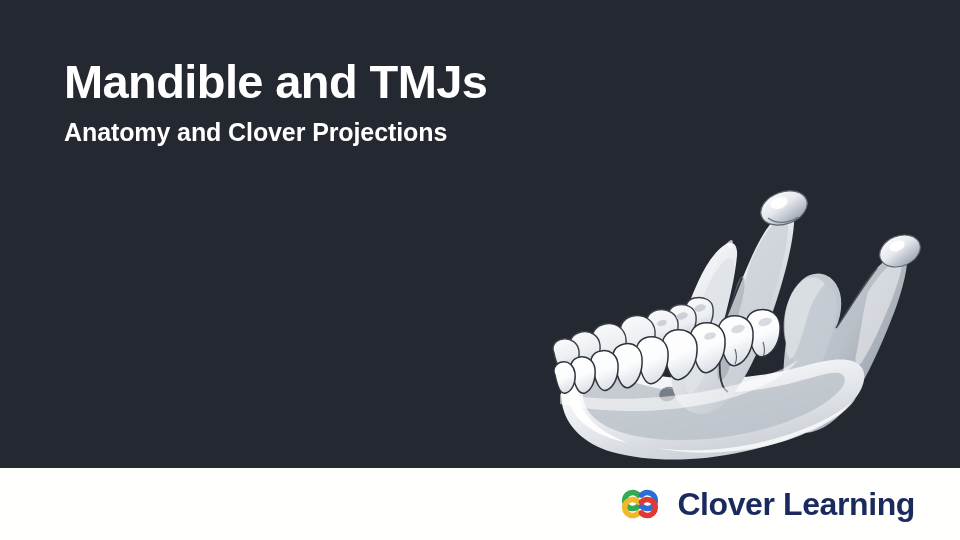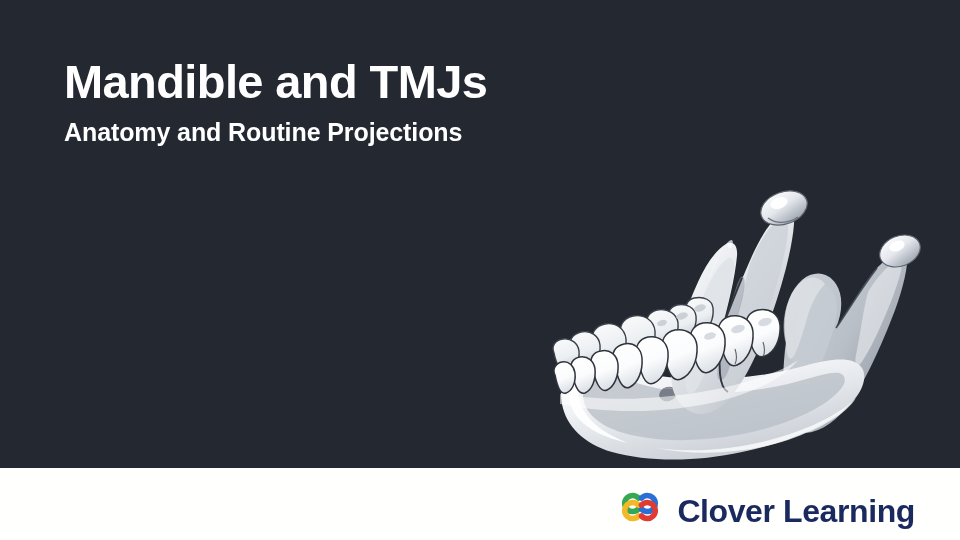--- a/index.html
+++ b/index.html
@@ -78,21 +78,21 @@
     height: 72px;
     background: #fffffd;
     z-index: 8;
   }
   #brand-logo {
     position: absolute;
     right: 45px;
     top: 13px;
     height: 46px;
     display: flex;
-    align-items: flex-end;
+    align-items: center;
     gap: 12px;
   }
   #clover-mark {
     width: 50px;
     height: 40px;
     flex: 0 0 auto;
   }
   #clover-mark svg { display: block; width: 100%; height: 100%; }
   #brand-name {
     font-family: "Liberation Sans", sans-serif;
@@ -106,21 +106,21 @@
 </style>
 </head>
 <body>
 
 <div id="slide">
 
   <div id="canvas-area"></div>
 
   <div id="text-block">
     <h1 id="slide-title">Mandible and TMJs</h1>
-    <h2 id="slide-subtitle">Anatomy and Routine Projections</h2>
+    <h2 id="slide-subtitle">Anatomy and Clover Projections</h2>
   </div>
 
   <div id="mandible-illustration">
     <svg viewBox="0 0 424 336" xmlns="http://www.w3.org/2000/svg" aria-hidden="true">
       <defs>
         <linearGradient id="gBoneA" x1="0" y1="0" x2="0.7" y2="1">
           <stop offset="0%" stop-color="#ffffff"></stop>
           <stop offset="42%" stop-color="#eef0f3"></stop>
           <stop offset="100%" stop-color="#c3c8cf"></stop>
         </linearGradient>

